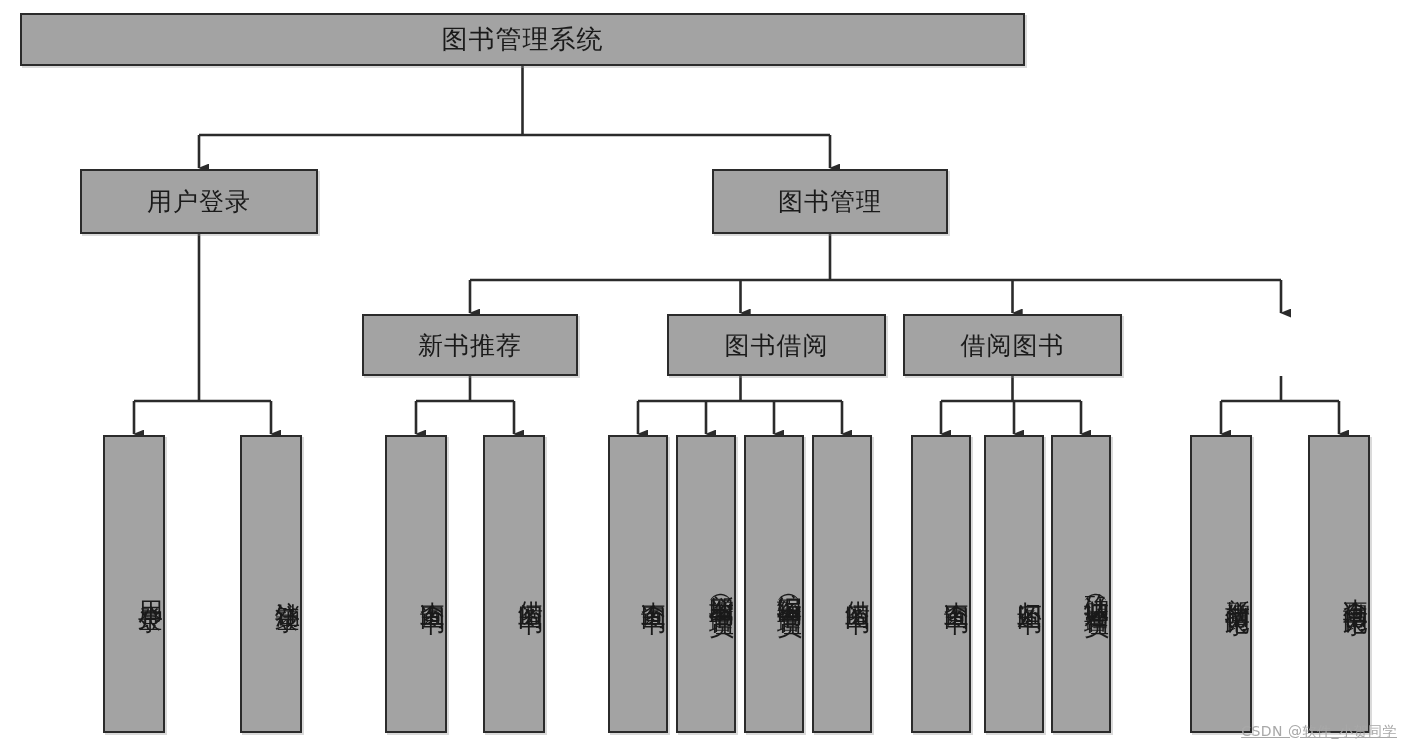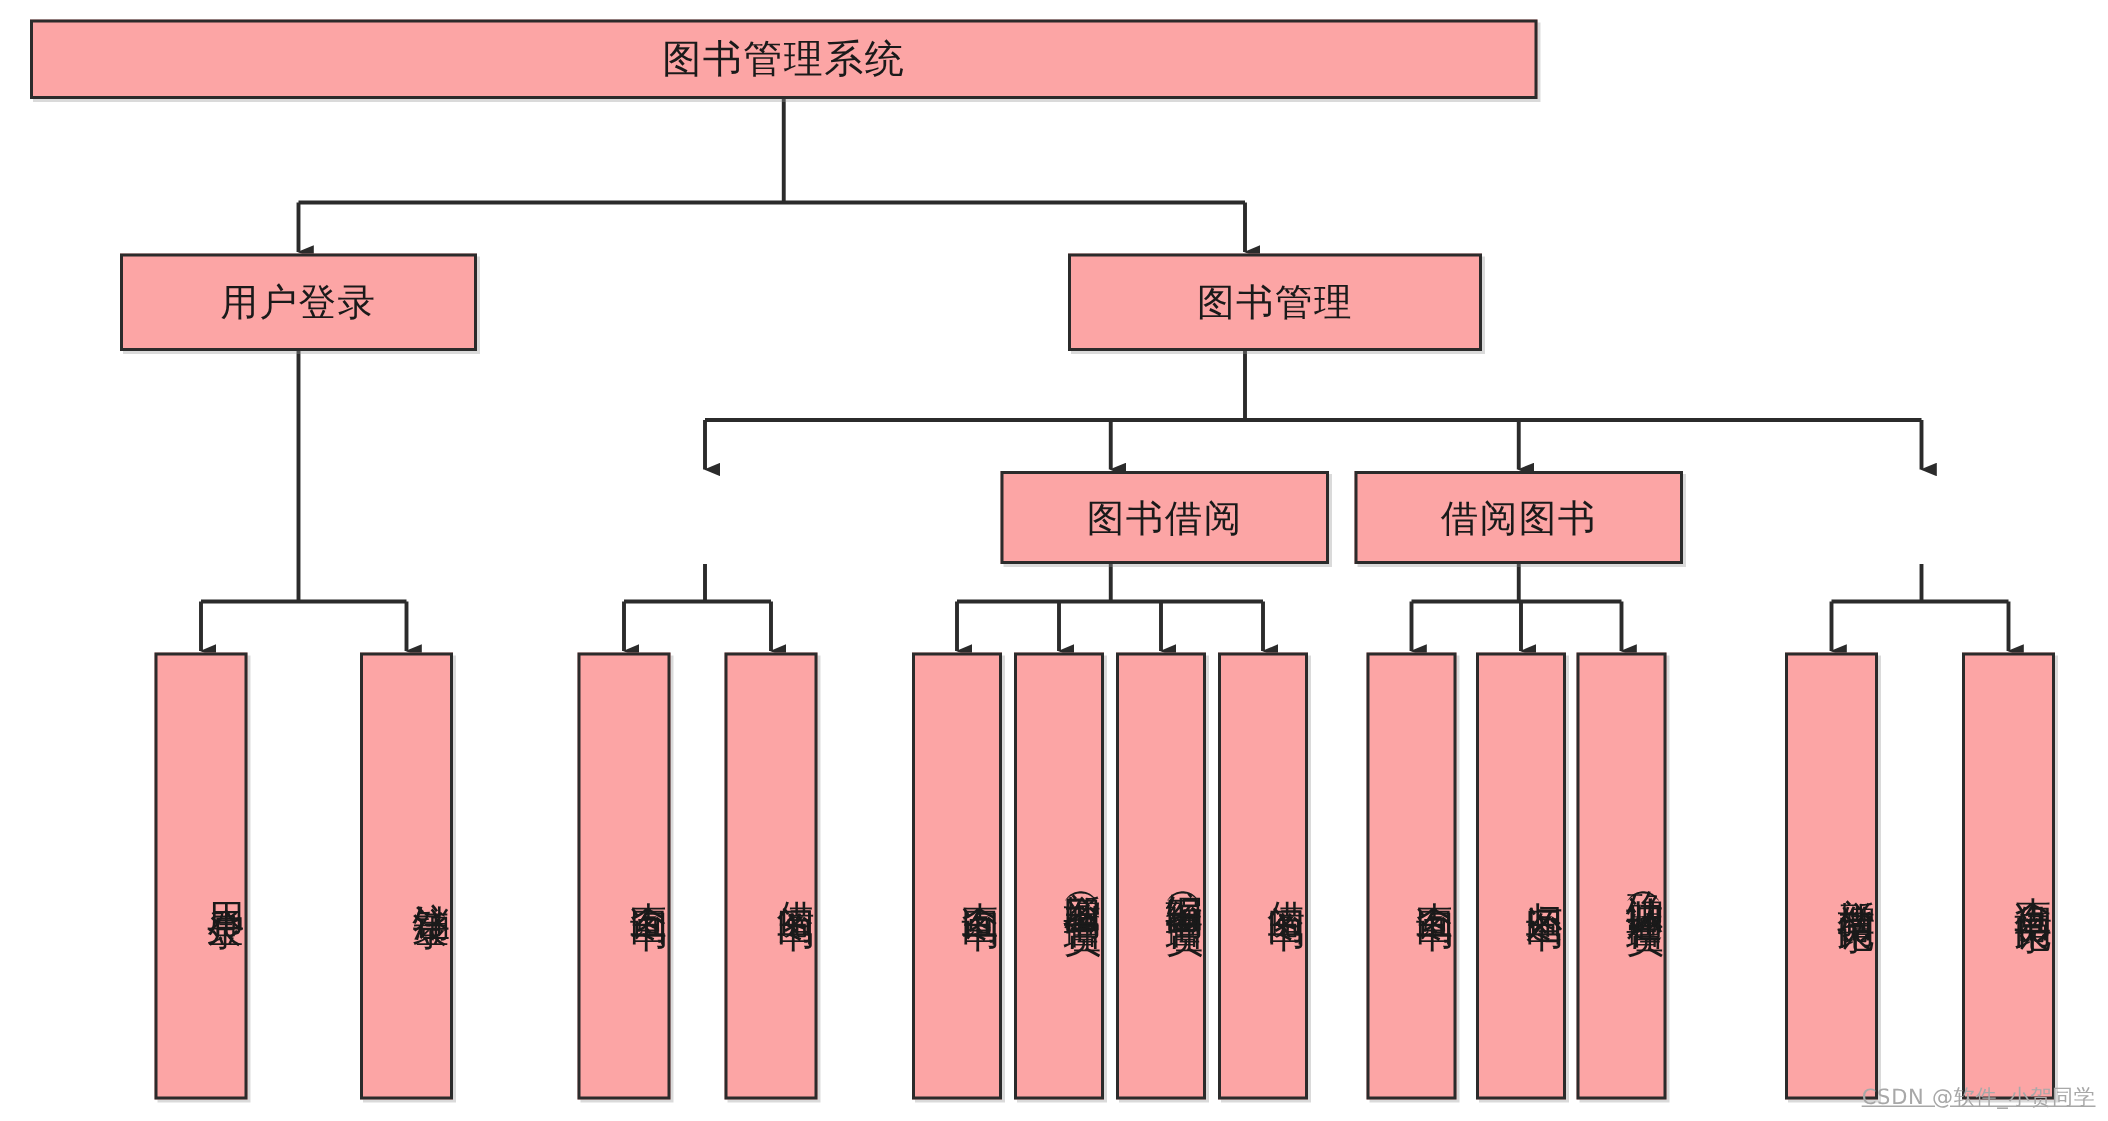--- a/index.html
+++ b/index.html
@@ -19,21 +19,21 @@
     position: absolute;
     left: 0; top: 0;
     width: 1405px;
     height: 747px;
     pointer-events: none;
   }
   .node {
     position: absolute;
     box-sizing: border-box;
     border: 2.5px solid #2b2b2b;
-    background: #fca5a5;
+    background: #a3a3a3;
     display: flex;
     align-items: center;
     justify-content: center;
     color: #1a1a1a;
     box-shadow: 2px 2px 0 rgba(150,150,150,0.35);
   }
   .node.h {
     font-size: 25px;
     letter-spacing: 1px;
   }
@@ -114,24 +114,27 @@
       </g>
   </svg>
 
   <div class="node h root" id="n-root" style="left: 20px; top: 13px; width: 1005px; height: 53px;">
     <span>图书管理系统</span>
   </div>
 
   <div class="node h" id="n-l2_user_login" style="left: 80px; top: 169px; width: 238px; height: 65px;">
     <span>用户登录</span>
   </div>
-  <div class="node h" id="n-l2_book_manage" style="left: 712px; top: 169px; width: 276px; height: 65px;">
+  <div class="node h" id="n-l2_book_manage" style="left: 712px; top: 169px; width: 236px; height: 65px;">
     <span>图书管理</span>
   </div>
 
+  <div class="node h" id="n-l3_new_book_rec" style="left: 362px; top: 314px; width: 216px; height: 62px;">
+    <span>新书推荐</span>
+  </div>
   <div class="node h" id="n-l3_book_borrow" style="left: 631px; top: 314px; width: 219px; height: 62px; margin-left: 36px;">
     <span>图书借阅</span>
   </div>
   <div class="node h" id="n-l3_current_borrow" style="left: 903px; top: 314px; width: 219px; height: 62px;">
     <span>借阅图书</span>
   </div>
 
   <div class="node v" id="n-l4_user_login" style="left: 103px; top: 435px; width: 62px; height: 298px;">
     <span class="vlabel">用户登录</span>
   </div>

